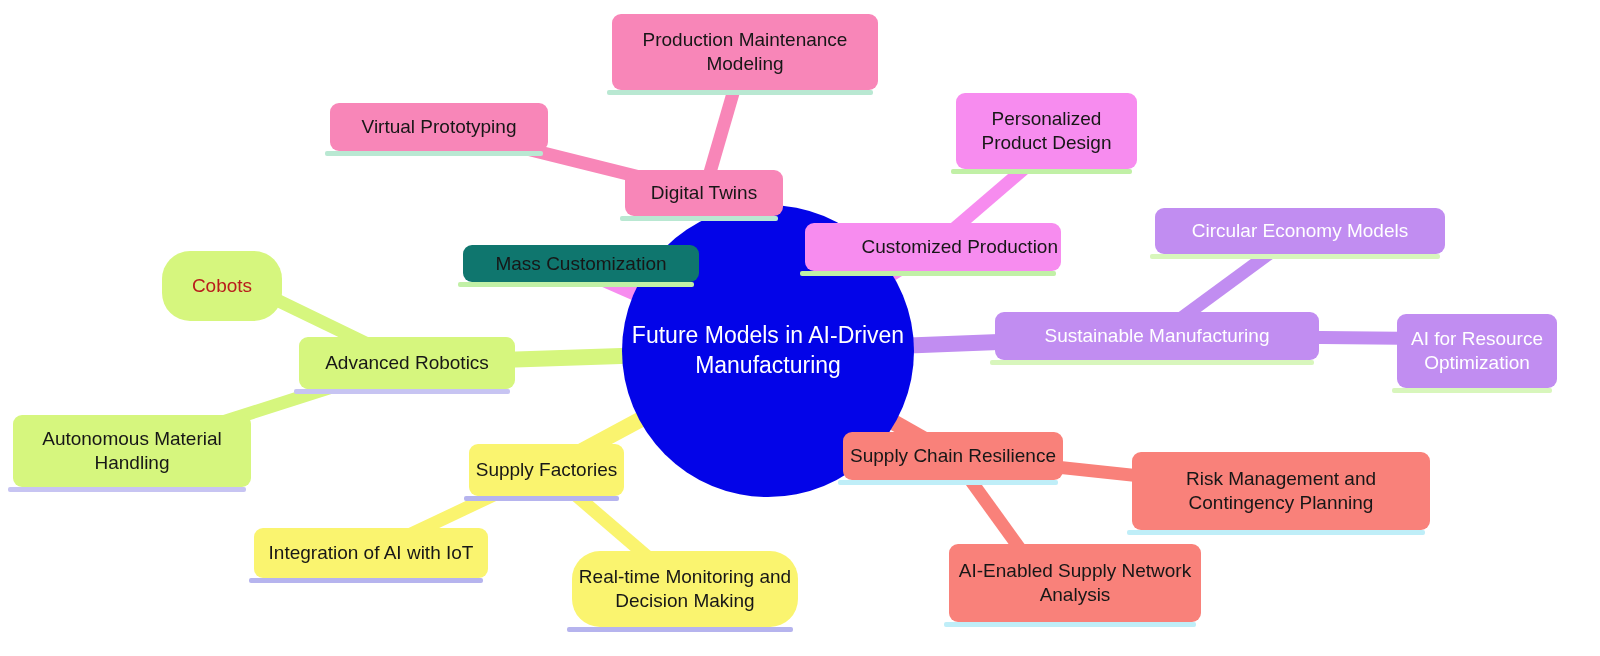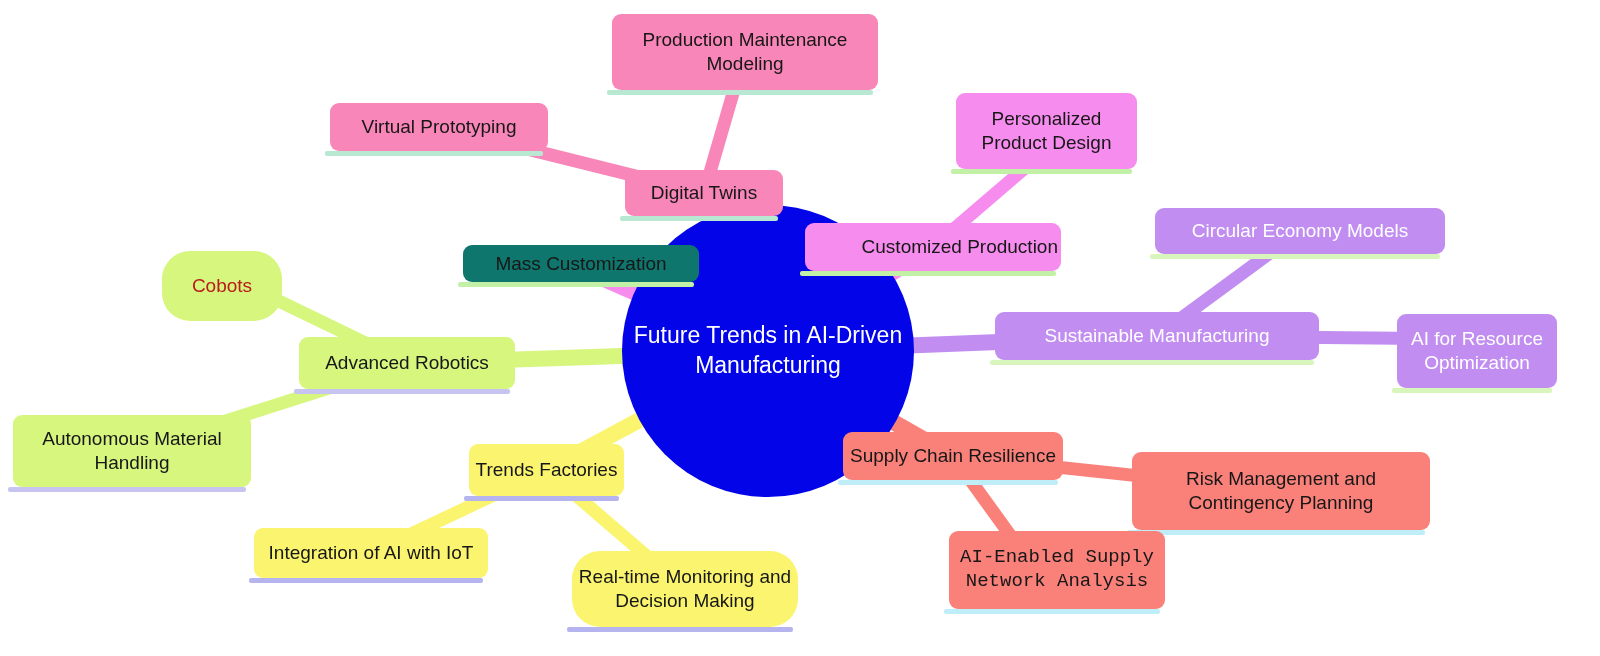--- a/index.html
+++ b/index.html
@@ -60,21 +60,21 @@
       <line x1="407" y1="363" x2="223" y2="274" stroke="#d6f67e" stroke-width="13"></line>
       <line x1="407" y1="363" x2="132" y2="451" stroke="#d6f67e" stroke-width="13"></line>
       <line x1="768" y1="351" x2="546.5" y2="470" stroke="#faf46f" stroke-width="16"></line>
       <line x1="546.5" y1="470" x2="371" y2="553" stroke="#faf46f" stroke-width="13"></line>
       <line x1="546.5" y1="470" x2="685" y2="589" stroke="#faf46f" stroke-width="13"></line>
       <line x1="768" y1="351" x2="953" y2="456" stroke="#f9817a" stroke-width="16"></line>
       <line x1="953" y1="456" x2="1281" y2="491" stroke="#f9817a" stroke-width="13"></line>
       <line x1="953" y1="456" x2="1057" y2="600" stroke="#f9817a" stroke-width="13"></line>
     </svg>
   <div id="center-node" style="background: rgb(3, 4, 232); color: rgb(255, 255, 255);">
-    <span>Future Trends in AI-Driven Manufacturing</span>
+    <span>Future Models in AI-Driven Manufacturing</span>
   </div>
   <div id="nodes">
       <div class="node" style="left: 625px; top: 170px; width: 158px; height: 46px; background: rgb(248, 134, 184); color: rgb(23, 23, 23); --u: #b9e8d2;">
         <span>Digital Twins</span>
       </div>
       <div class="node" style="left: 612px; top: 14px; width: 266px; height: 76px; background: rgb(248, 134, 184); color: rgb(23, 23, 23); --u: #b9e8d2;">
         <span>Production Maintenance Modeling</span>
       </div>
       <div class="node" style="left: 330px; top: 103px; width: 218px; height: 48px; background: rgb(248, 134, 184); color: rgb(23, 23, 23); --u: #b9e8d2;">
         <span>Virtual Prototyping</span>
@@ -100,31 +100,31 @@
       <div class="node" style="left: 299px; top: 337px; width: 216px; height: 52px; background: rgb(214, 246, 126); color: rgb(23, 23, 23); --u: #c7c4f2;">
         <span>Advanced Robotics</span>
       </div>
       <div class="node no-underline" style="left: 162px; top: 239px; width: 120px; height: 70px; background: rgb(214, 246, 126); color: #b91c1c; --u: #c7c4f2; border-radius: 28px; margin-top: 12px;">
         <span>Cobots</span>
       </div>
       <div class="node" style="left: 13px; top: 415px; width: 238px; height: 72px; background: rgb(214, 246, 126); color: rgb(23, 23, 23); --u: #c7c4f2;">
         <span>Autonomous Material Handling</span>
       </div>
       <div class="node" style="left: 469px; top: 444px; width: 155px; height: 52px; background: rgb(250, 244, 111); color: rgb(23, 23, 23); --u: #b6b4ee;">
-        <span>Trends Factories</span>
+        <span>Supply Factories</span>
       </div>
       <div class="node" style="left: 254px; top: 528px; width: 234px; height: 50px; background: rgb(250, 244, 111); color: rgb(23, 23, 23); --u: #b6b4ee;">
         <span>Integration of AI with IoT</span>
       </div>
       <div class="node" style="left: 572px; top: 551px; width: 226px; height: 76px; background: rgb(250, 244, 111); color: rgb(23, 23, 23); border-radius: 28px; --u: #b6b4ee;">
         <span>Real-time Monitoring and Decision Making</span>
       </div>
       <div class="node" style="left: 843px; top: 432px; width: 220px; height: 48px; background: rgb(249, 129, 122); color: rgb(23, 23, 23); --u: #bfeef8;">
         <span>Supply Chain Resilience</span>
       </div>
       <div class="node" style="left: 1132px; top: 452px; width: 298px; height: 78px; background: rgb(249, 129, 122); color: rgb(23, 23, 23); --u: #bfeef8;">
         <span>Risk Management and Contingency Planning</span>
       </div>
-      <div class="node" style="left: 949px; top: 531px; width: 216px; height: 78px; background: rgb(249, 129, 122); color: rgb(23, 23, 23); font-family: Liberation Mono, monospace; --u: #bfeef8;">
+      <div class="node" style="left: 949px; top: 544px; width: 252px; height: 78px; background: rgb(249, 129, 122); color: rgb(23, 23, 23); --u: #bfeef8;">
         <span>AI-Enabled Supply Network Analysis</span>
       </div>
     </div>
 </div>
 
 </body></html>

